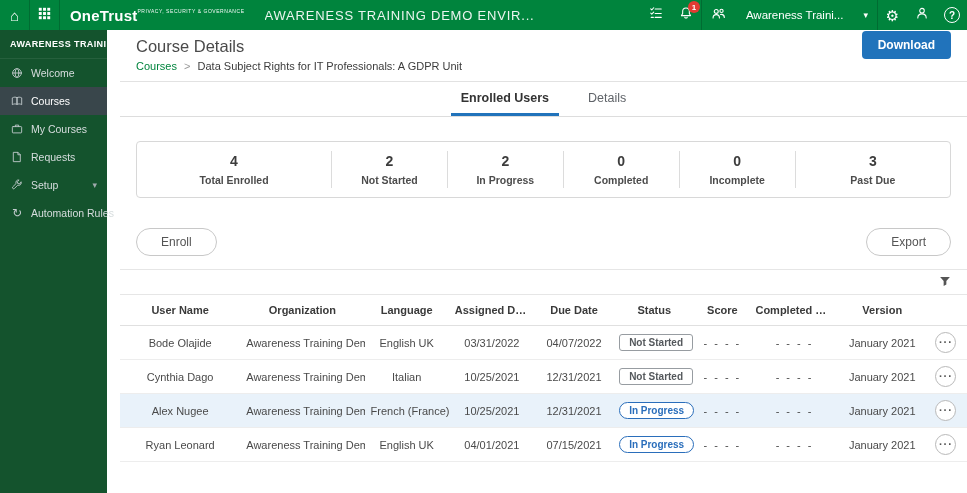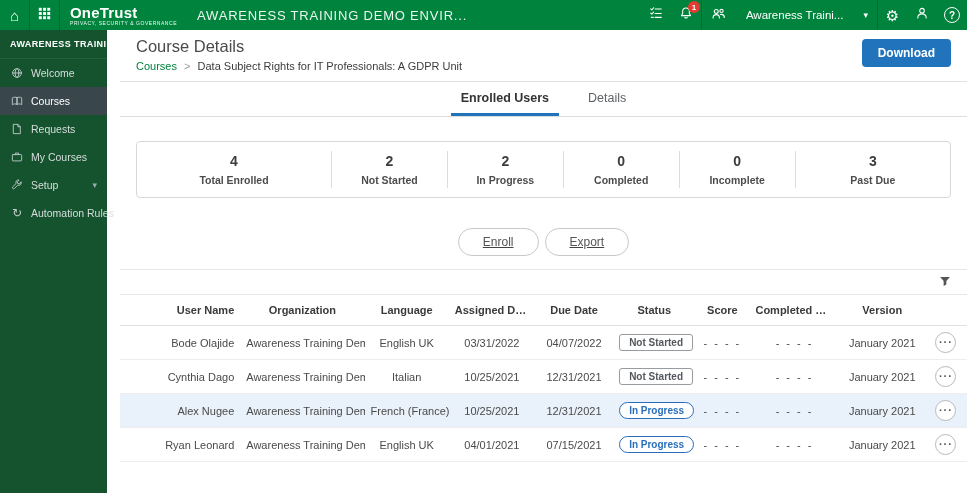--- a/index.html
+++ b/index.html
@@ -13,21 +13,21 @@
   
   .topbar {
     position: absolute; top: 0; left: 0; right: 0; height: 30px;
     background: var(--brand-green, #00843D);
     display: flex; align-items: center; color: #fff; z-index: 3;
   }
   .tb-btn { width: 30px; height: 30px; display: flex; align-items: center; justify-content: center; cursor: pointer; position: relative; flex: none; }
   .tb-sep { border-right: 1px solid rgba(0,0,0,0.18); }
   .tb-left-sep { border-left: 1px solid rgba(0,0,0,0.18); }
   .glyph { font-size: 15px; line-height: 1; }
-  .logo { padding: 0 10px; display: flex; flex-direction: column; justify-content: space-between; line-height: 1; flex: none; }
+  .logo { padding: 0 10px; display: flex; justify-content: space-between; line-height: 1; flex: none; }
   .logo-main { font-size: 15px; font-weight: bold; letter-spacing: 0.2px; }
   .logo-tag { font-size: 5px; letter-spacing: 0.55px; margin-top: 1px; opacity: 0.95; white-space: nowrap; }
   .tb-title { margin-left: 10px; font-size: 13px; letter-spacing: 0.8px; color: rgba(255,255,255,0.92); white-space: nowrap; overflow: hidden; }
   .tb-spacer { flex: 1; }
   .bell-badge {
     position: absolute; top: 1px; right: 1px; background: #E23B33; color: #fff;
     font-size: 8px; min-width: 12px; height: 12px; border-radius: 7px;
     display: flex; align-items: center; justify-content: center; font-weight: bold; padding: 0 2px;
   }
   .org-select { display: flex; align-items: center; gap: 20px; padding: 0 9px; height: 30px; cursor: pointer; flex: none; }
@@ -47,46 +47,46 @@
   
   .main { position: absolute; top: 30px; left: 120px; right: 0; bottom: 0; background: #fff; overflow: hidden; }
 
   .page-header { position: relative; padding: 7px 16px 9px; border-bottom: 1px solid #E2E2E2; }
   .page-title { font-size: 16.5px; font-weight: 400; color: #4A4A4A; }
   .breadcrumb { margin-top: 4px; font-size: 11px; font-weight: normal; }
   .bc-link { color: var(--brand-green, #00843D); cursor: pointer; }
   .bc-sep { color: #999; margin: 0 4px; }
   .bc-current { color: #3C3C3C; }
   .btn-primary {
-    position: absolute; right: 16px; top: 9px;
+    position: absolute; right: 16px; top: 1px;
     background: var(--accent-blue, #2173BB); color: #fff; border: none; border-radius: 4px;
     font-size: 12px; font-weight: bold; padding: 7px 16px; cursor: pointer; font-family: inherit;
   }
 
   .tabs { height: 35px; border-bottom: 1px solid #DDD; display: flex; justify-content: center; align-items: stretch; gap: 19px; }
   .tab { background: none; border: none; border-bottom: 3px solid transparent; font-size: 12.5px; color: #5F6368; padding: 0 10px; cursor: pointer; font-family: inherit; }
   .tab.active { color: #333; font-weight: bold; border-bottom-color: var(--accent-blue, #2173BB); }
 
   .stats-card { margin: 24px 16px 0; border: 1px solid #D8D8D8; border-radius: 4px; display: flex; align-items: center; padding: 9px 0; }
   .stat { flex: 1; text-align: center; border-left: 1px solid #DCDCDC; padding: 2px 8px; }
   .stat:first-child { border-left: none; flex: 1.8; }
   .stat:last-child { flex: 1.4; }
   .stat-value { font-size: 14px; font-weight: bold; color: #3C3C3C; }
   .stat-label { font-size: 10.5px; font-weight: bold; color: #4C4C4C; margin-top: 5px; white-space: nowrap; }
 
-  .action-row { display: flex; justify-content: center; gap: 6px; margin: 30px 16px 0; text-decoration: underline; }
+  .action-row { display: flex; justify-content: space-between; gap: 6px; margin: 30px 16px 0; }
   .btn-pill { border: 1px solid #C8C8C8; background: #fff; color: #555; border-radius: 15px; padding: 6px 24px; font-size: 12px; cursor: pointer; font-family: inherit; }
 
   .filter-bar { margin-top: 13px; border-top: 1px solid #E6E6E6; border-bottom: 1px solid #E6E6E6; height: 26px; display: flex; justify-content: flex-end; align-items: center; padding: 0 14px; }
   .filter-btn { border: none; background: none; color: #555; cursor: pointer; display: flex; align-items: center; padding: 2px; }
 
   table.grid { width: 100%; border-collapse: collapse; table-layout: fixed; font-size: 11px; }
   .grid th { font-weight: bold; color: #3A3A3A; text-align: center; padding: 9px 6px; border-bottom: 1px solid #E0E0E0; white-space: nowrap; overflow: hidden; text-overflow: ellipsis; }
   .grid td { color: #4A4A4A; text-align: center; padding: 6px 6px; border-bottom: 1px solid #EDEDED; white-space: nowrap; overflow: hidden; }
-  .grid th:first-child, .grid td:first-child { text-align: right; }
+  .grid th:first-child, .grid td:first-child { text-align: center; }
   .grid th:nth-child(1){ width:120px; } .grid th:nth-child(2){ width:124px; }
   .grid th:nth-child(3){ width:84px; }  .grid th:nth-child(4){ width:86px; }
   .grid th:nth-child(5){ width:78px; }  .grid th:nth-child(6){ width:82px; }
   .grid th:nth-child(7){ width:54px; }  .grid th:nth-child(8){ width:90px; }
   .grid th:nth-child(9){ width:85px; }  .grid th:nth-child(10){ width:42px; }
 
   .badge { display: inline-block; border-radius: 9px; padding: 2px 9px; font-size: 10px; font-weight: bold; border: 1px solid; background: #fff; }
   .badge.not-started { color: #54585C; border-color: #979CA1; border-radius: 3px; }
   .badge.in-progress { color: var(--in-progress, #2A6EBB); border-color: var(--in-progress, #2A6EBB); }
   .dashes { color: #9B9B9B; letter-spacing: 2px; }
@@ -180,34 +180,34 @@
             <svg width="12" height="12" viewBox="0 0 16 16" fill="none" stroke="currentColor" stroke-width="1.2" stroke-linecap="round" stroke-linejoin="round">
               <path d="M2.2 3.6c1.9-1 3.9-1 5.8 0v9c-1.9-1-3.9-1-5.8 0z"></path>
               <path d="M13.8 3.6c-1.9-1-3.9-1-5.8 0v9c1.9-1 3.9-1 5.8 0z"></path>
             </svg>
           </span>
           <span class="side-label">Courses</span>
         </div>
         <div class="side-item">
           <span class="side-icon">
             <svg width="12" height="12" viewBox="0 0 16 16" fill="none" stroke="currentColor" stroke-width="1.2" stroke-linecap="round" stroke-linejoin="round">
+              <rect x="1.8" y="4.8" width="12.4" height="8.4" rx="1"></rect>
+              <path d="M5.8 4.8V2.8h4.4v2"></path>
+            </svg>
+          </span>
+          <span class="side-label">My Courses</span>
+        </div>
+        <div class="side-item">
+          <span class="side-icon">
+            <svg width="12" height="12" viewBox="0 0 16 16" fill="none" stroke="currentColor" stroke-width="1.2" stroke-linecap="round" stroke-linejoin="round">
               <path d="M3.6 1.8h5.6l3.2 3.2v9.2H3.6z"></path>
               <path d="M9.2 1.8v3.2h3.2"></path>
             </svg>
           </span>
           <span class="side-label">Requests</span>
-        </div>
-        <div class="side-item">
-          <span class="side-icon">
-            <svg width="12" height="12" viewBox="0 0 16 16" fill="none" stroke="currentColor" stroke-width="1.2" stroke-linecap="round" stroke-linejoin="round">
-              <rect x="1.8" y="4.8" width="12.4" height="8.4" rx="1"></rect>
-              <path d="M5.8 4.8V2.8h4.4v2"></path>
-            </svg>
-          </span>
-          <span class="side-label">My Courses</span>
         </div>
         <div class="side-item">
           <span class="side-icon">
             <svg width="12" height="12" viewBox="0 0 16 16" fill="none" stroke="currentColor" stroke-width="1.2" stroke-linecap="round" stroke-linejoin="round">
               <path d="M13.6 4.2a3.4 3.4 0 0 1-4.6 4L4.4 12.8a1.6 1.6 0 0 1-2.2-2.2L6.8 6a3.4 3.4 0 0 1 4-4.6L8.6 3.6l.4 2.4 2.4.4z"></path>
             </svg>
           </span>
           <span class="side-label">Setup</span>
           <span class="side-chevron">▾</span>
         </div>

